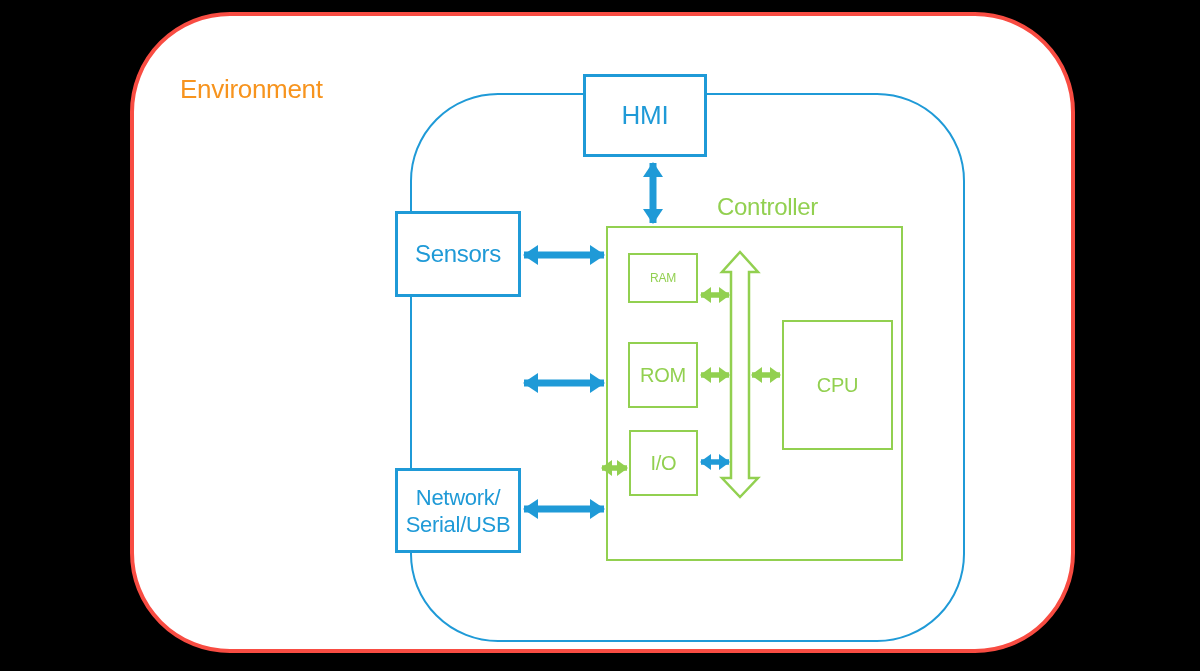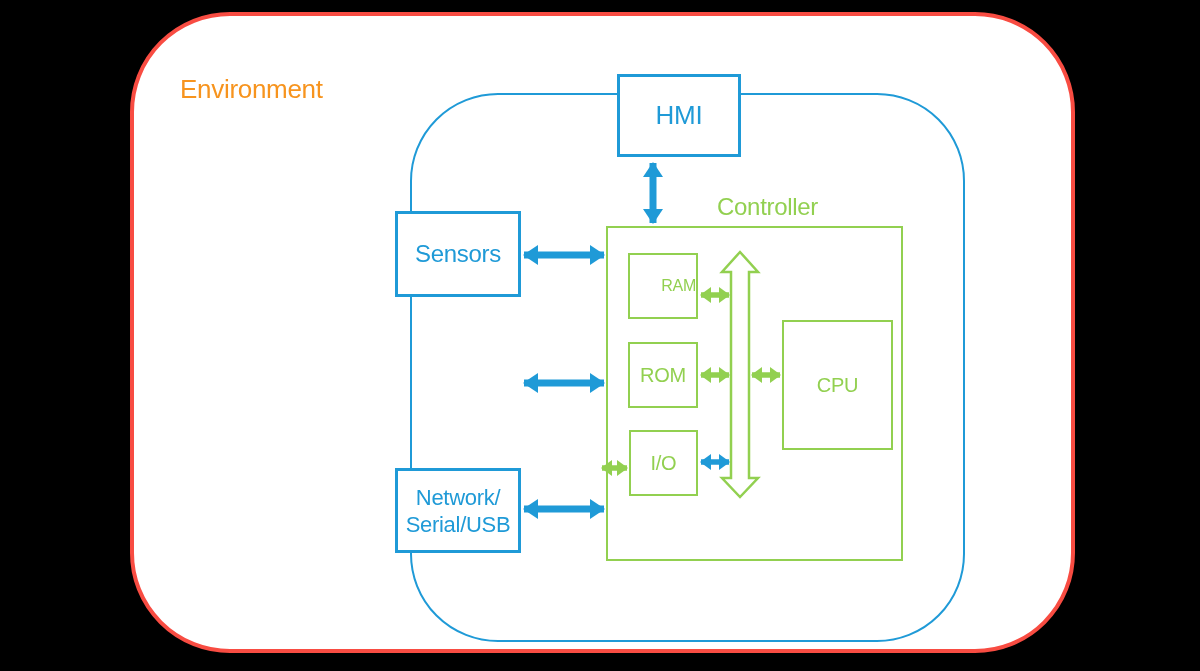--- a/index.html
+++ b/index.html
@@ -32,25 +32,25 @@
   }
 
   .box {
     position: absolute; background: var(--surface);
     display: flex; flex-direction: column; align-items: center; justify-content: center;
     text-align: center; letter-spacing: -0.3px;
   }
   .box.blue { border: 3px solid var(--blue); color: var(--blue); }
   .box.green { border: 2.5px solid var(--green); color: var(--green); }
 
-  .hmi-box      { left: 617px; top: 74px;  width: 124px; height: 83px; font-size: 26px; }
+  .hmi-box      { left: 583px; top: 74px;  width: 124px; height: 83px; font-size: 26px; }
   .sensors-box  { left: 395px; top: 211px; width: 126px; height: 86px; font-size: 24px; text-align: right; }
   .actuators-box{ left: 395px; top: 340px; width: 126px; height: 86px; font-size: 24px; }
   .network-box  { left: 395px; top: 468px; width: 126px; height: 85px; font-size: 22px; line-height: 27px; }
-  .ram-box { left: 628px; top: 253px; width: 70px; height: 66px; font-size: 16px; align-items: flex-end; }
+  .ram-box { left: 628px; top: 253px; width: 70px; height: 50px; font-size: 12px; }
   .rom-box { left: 628px; top: 342px; width: 70px; height: 66px; font-size: 20px; }
   .io-box  { left: 629px; top: 430px; width: 69px; height: 66px; font-size: 20px; }
   .cpu-box { left: 782px; top: 320px; width: 111px; height: 130px; font-size: 20px; }
 
   .float-label { position: absolute; white-space: pre-line; letter-spacing: -0.3px; }
   .environment-label { left: 180px; top: 74px;  font-size: 26px; color: var(--orange); }
   .embedded-label    { left: 767px; top: 107px; font-size: 24px; line-height: 31px; color: var(--blue); }
   .controller-label  { left: 717px; top: 193px; font-size: 24px; color: var(--green); }
 
   svg.arrows { position: absolute; left: 0; top: 0; pointer-events: none; }

